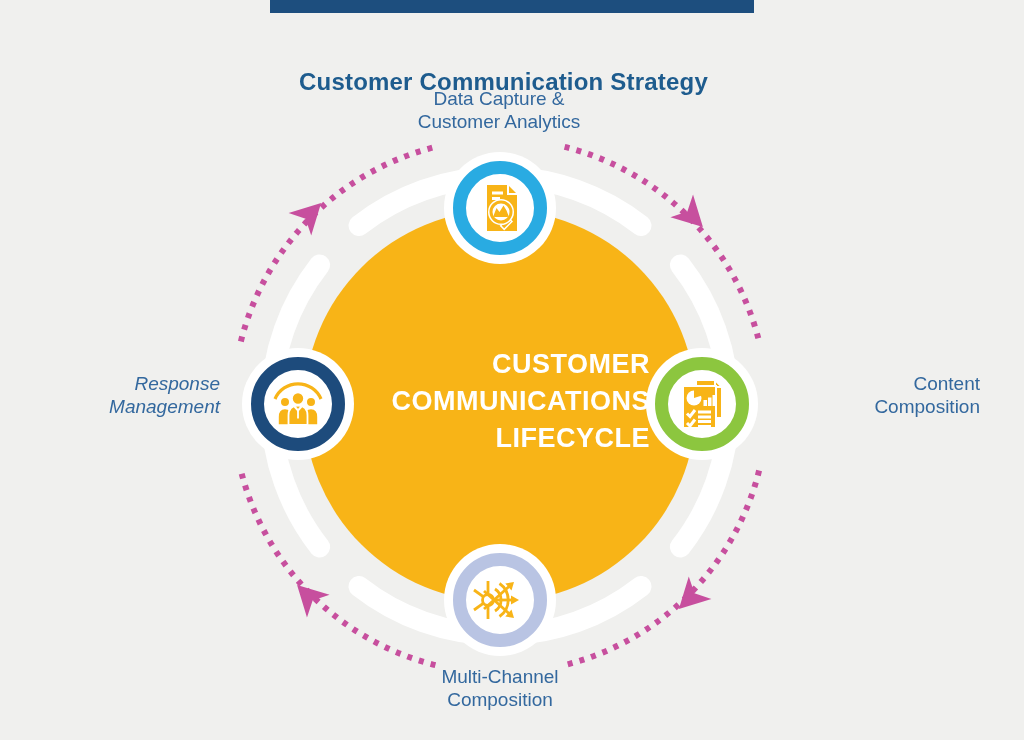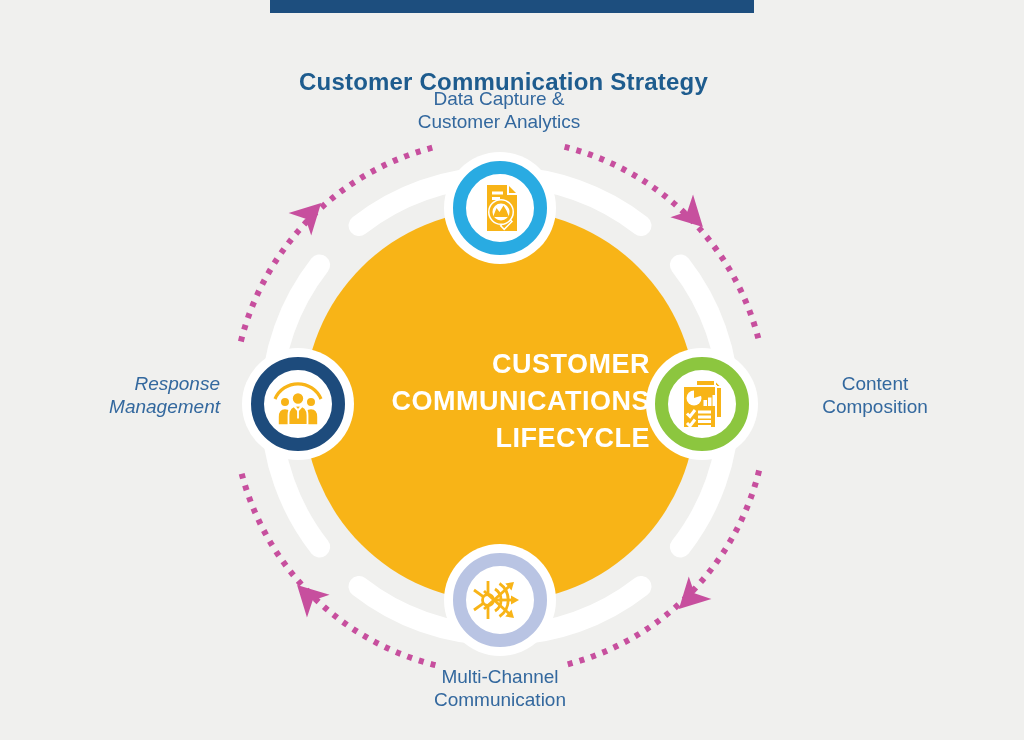--- a/index.html
+++ b/index.html
@@ -14,21 +14,21 @@
     position:absolute;left:0;top:30px;width:1007px;text-align:center;
     font-size:24px;font-weight:bold;color:var(--title_blue,#1e5c8e);
     letter-spacing:0.2px;
     margin-top:38px;
   }
   .node-label{
     position:absolute;font-size:19px;line-height:23px;
     color:var(--label_blue,#33689e);white-space:pre-line;
   }
   .label-top{left:349px;top:87px;width:300px;text-align:center;}
-  .label-right{left:770px;top:372px;width:210px;text-align:center;}
+  .label-right{left:770px;top:372px;width:210px;text-align:right;}
   .label-left{left:10px;top:372px;width:210px;text-align:right;font-style:italic;}
   .label-bottom{left:350px;top:665px;width:300px;text-align:center;}
   .center-label{
     position:absolute;left:350px;top:346px;width:300px;text-align:right;
     font-size:27px;line-height:37px;font-weight:bold;color:#ffffff;
     letter-spacing:0.5px;white-space:pre-line;
   }
   .ic{fill:var(--icon_yellow,#f8b417);}
   .ic-stroke{stroke:var(--icon_yellow,#f8b417);fill:none;}
 </style>
@@ -149,21 +149,21 @@
 
   <div class="title">Customer Communication Strategy</div>
 
   <div class="node-label label-top">Data Capture &amp;
 Customer Analytics</div>
 
   <div class="node-label label-right">Content
 Composition</div>
 
   <div class="node-label label-bottom">Multi-Channel
-Communication</div>
+Composition</div>
 
   <div class="node-label label-left">Response
 Management</div>
 
   <div class="center-label">CUSTOMER
 COMMUNICATIONS
 LIFECYCLE</div>
 </div>
 
 </body></html>

